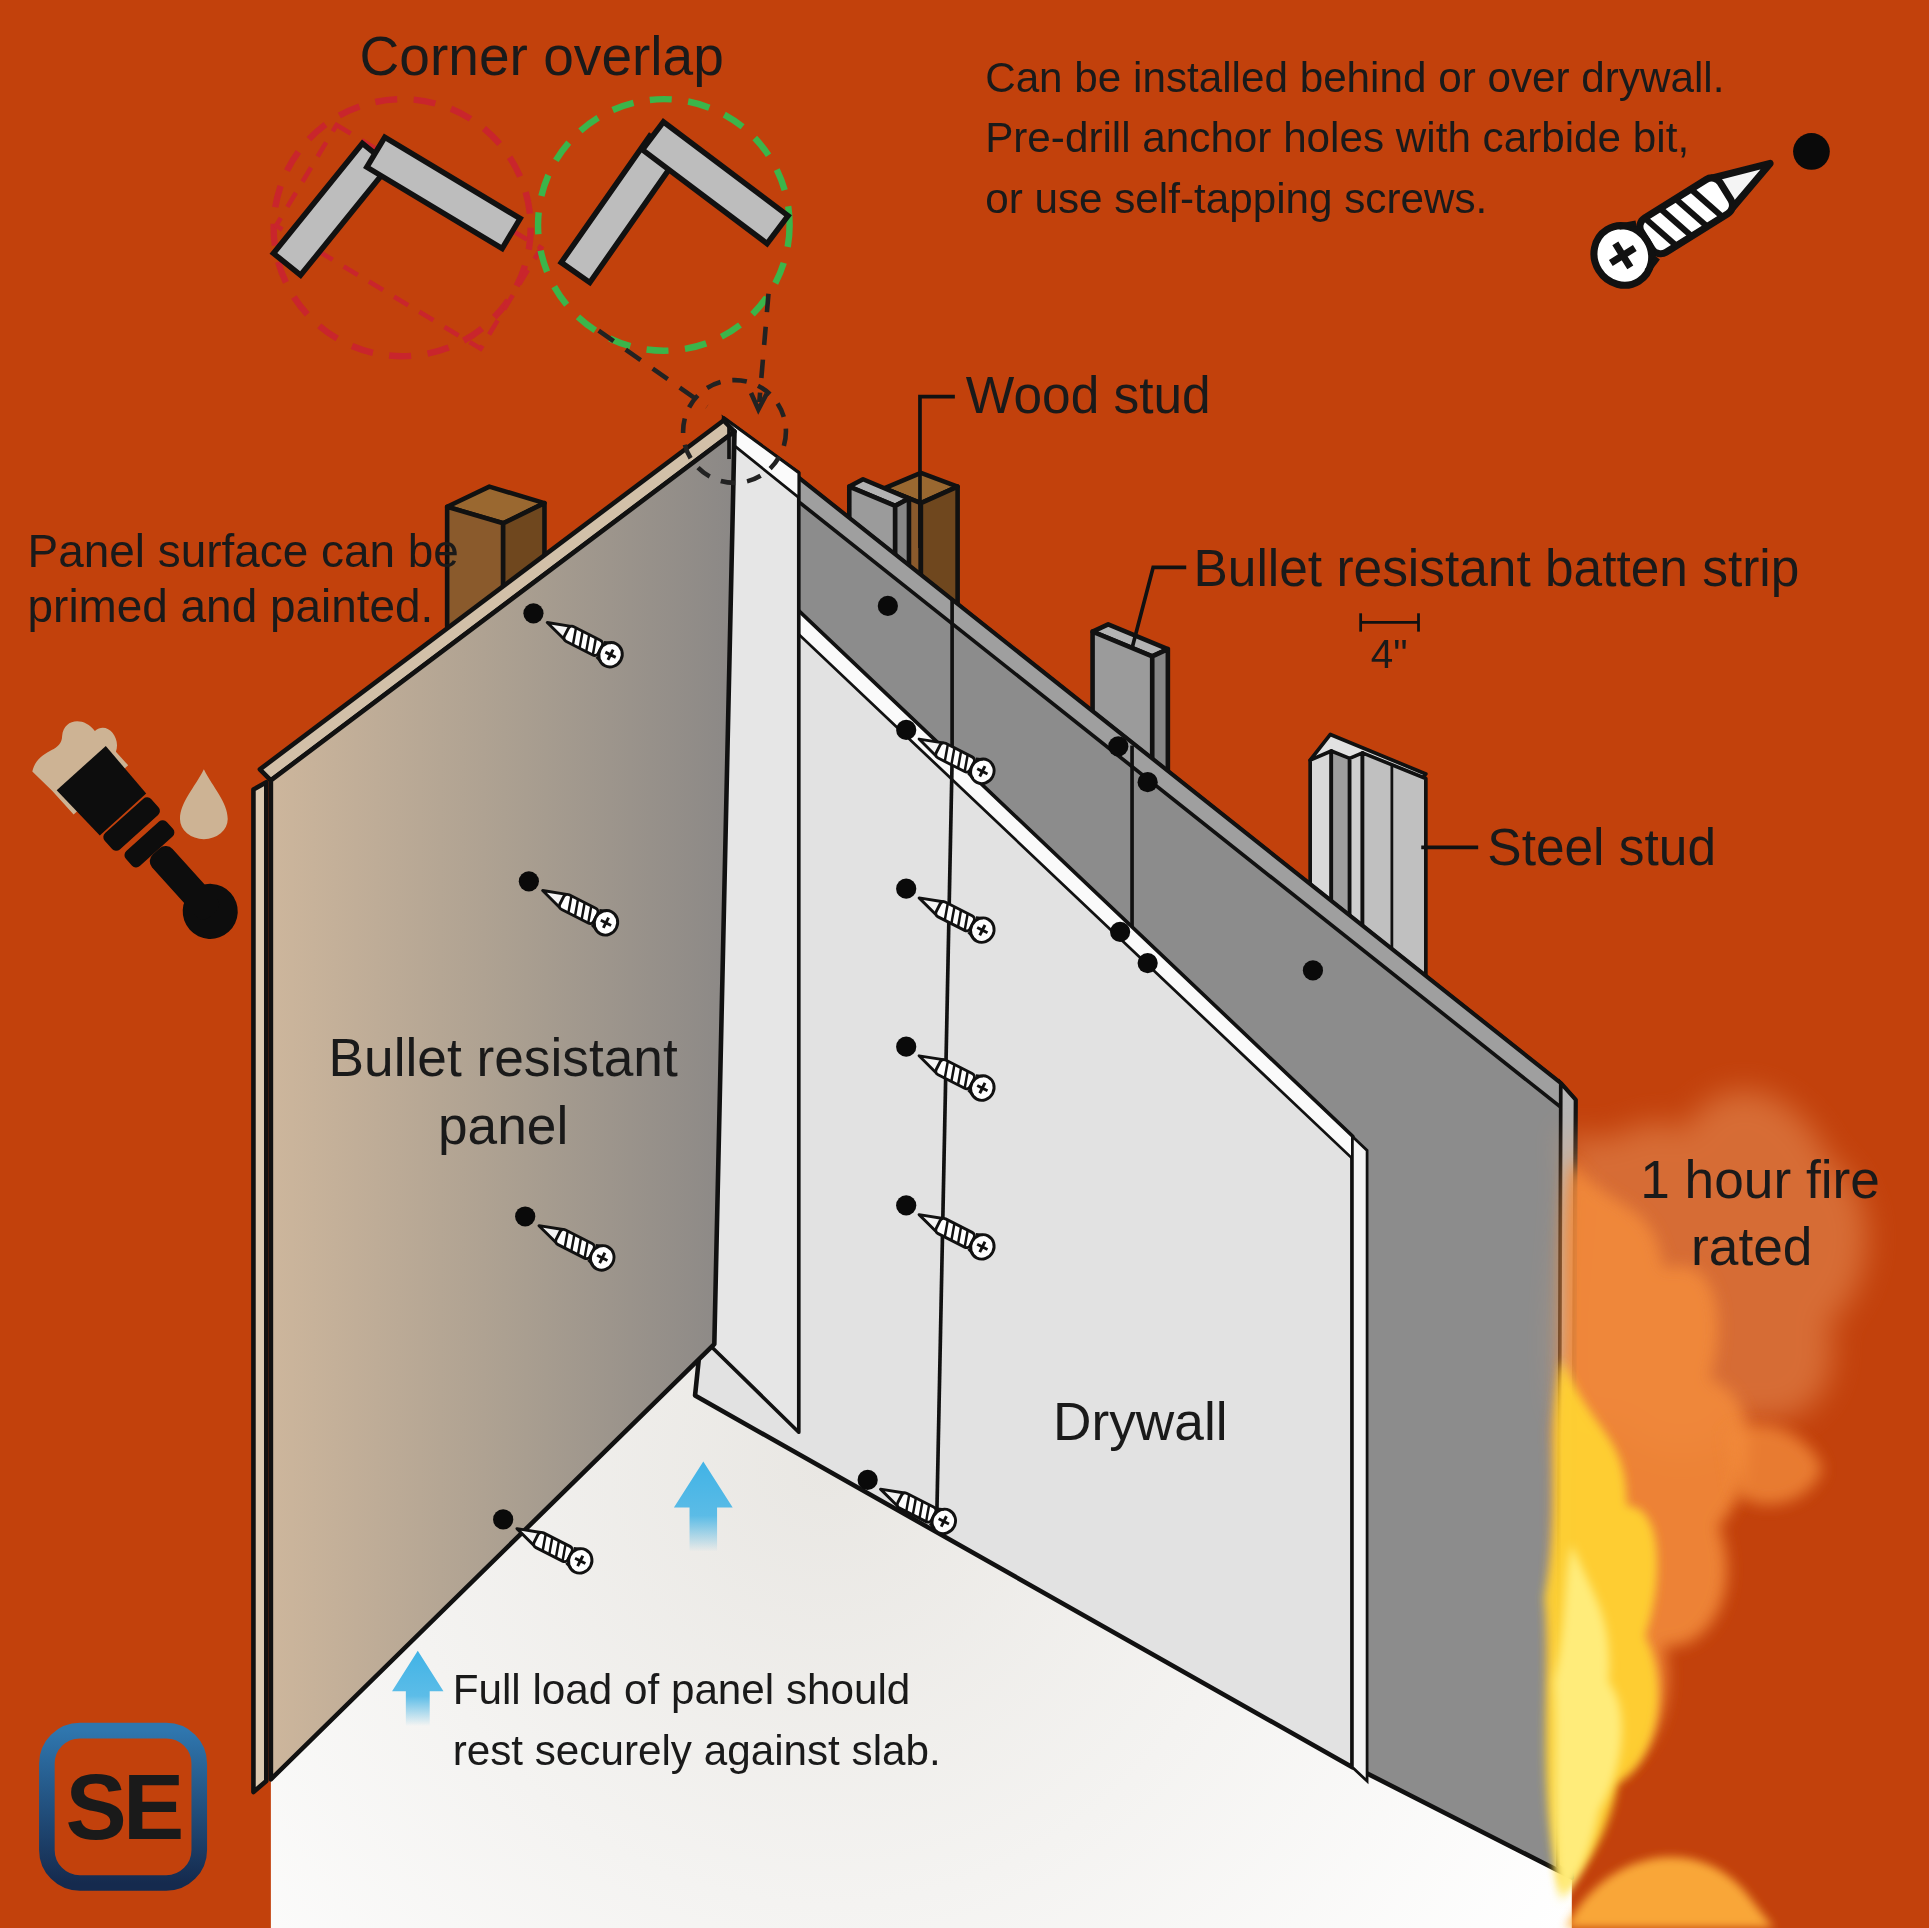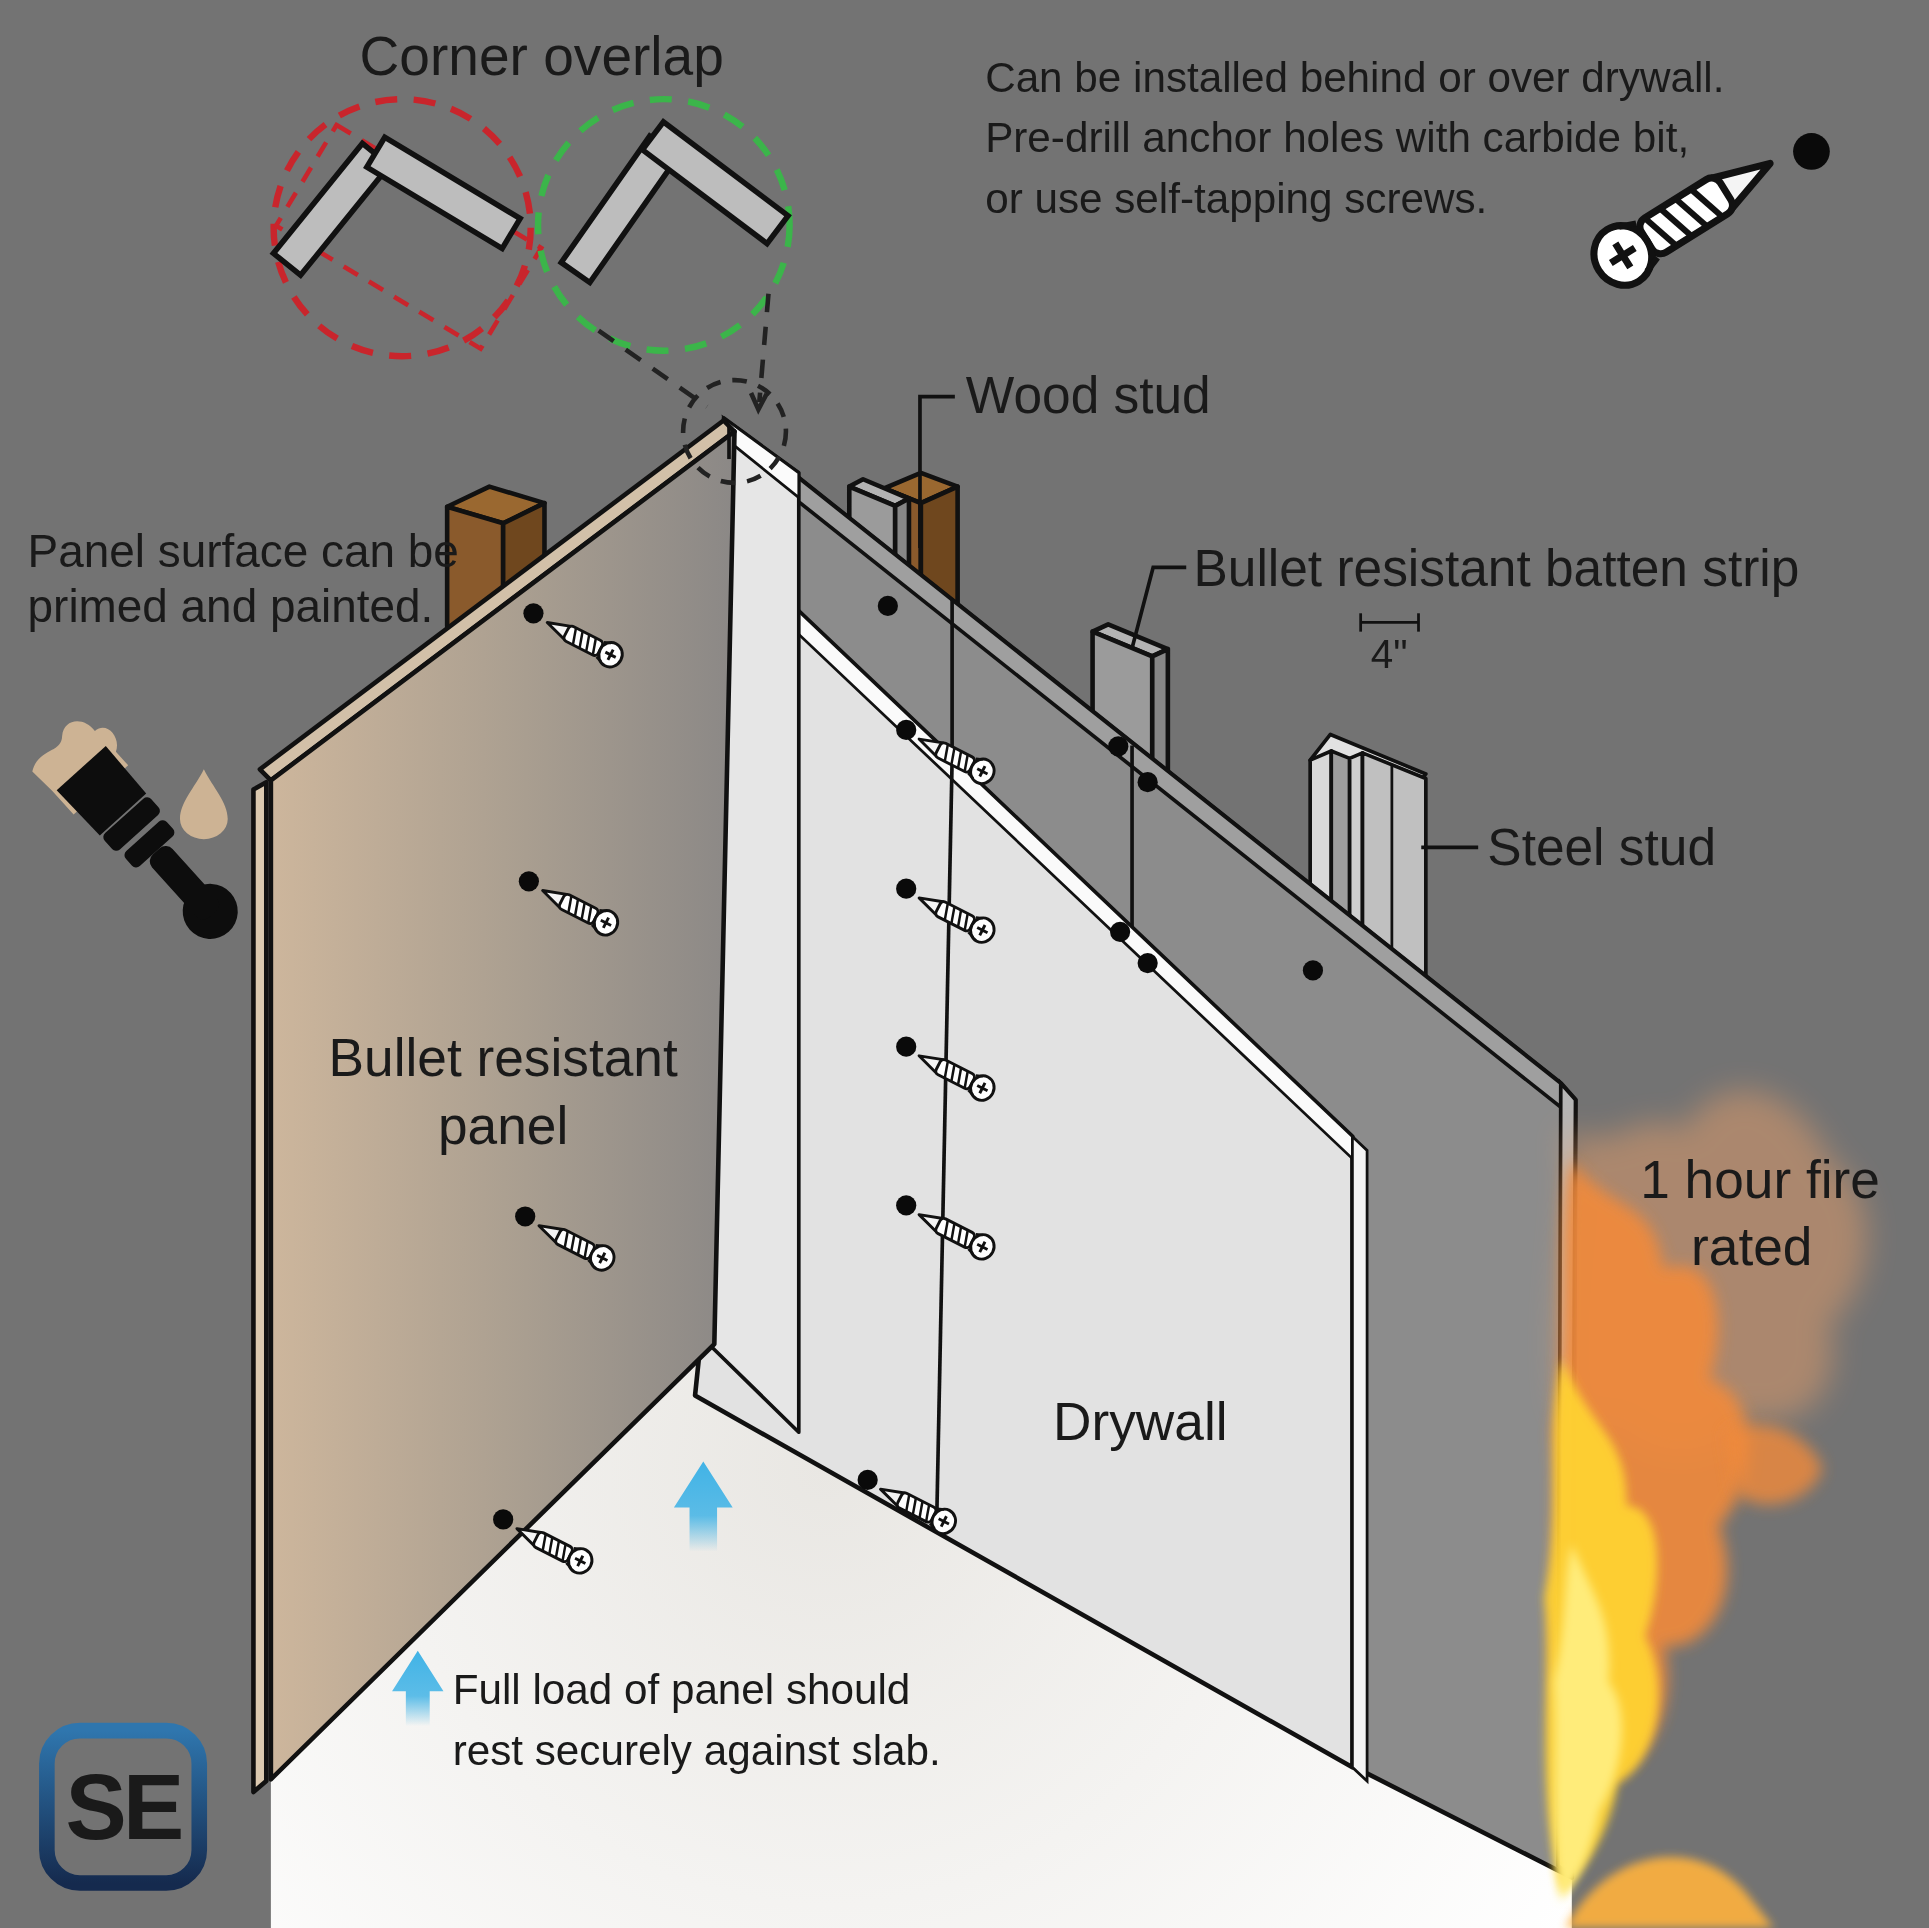--- a/index.html
+++ b/index.html
@@ -1,16 +1,16 @@
 <!DOCTYPE html>
 <html style="font-size:14.7px"><head>
 <meta charset="utf-8">
 <style>
   html,body{margin:0;padding:0;background:#ffffff;}
-  .stage{width:1929px;height:1928px;position:relative;background:#737373;overflow:hidden;}
+  .stage{width:1929px;height:1928px;position:relative;background:#c2410c;overflow:hidden;}
   svg{display:block;}
   text{font-family:"Liberation Sans",sans-serif;fill:#1a1a1a;}
   .f44{font-size:44px;}
   .f46{font-size:46px;}
   .f50{font-size:50px;}
   .f56{font-size:56px;}
   .f58{font-size:58px;}
   .f60{font-size:60px;}
   .mid{text-anchor:middle;}
   .logoSE{font-size:100px;font-weight:700;letter-spacing:-4px;}

